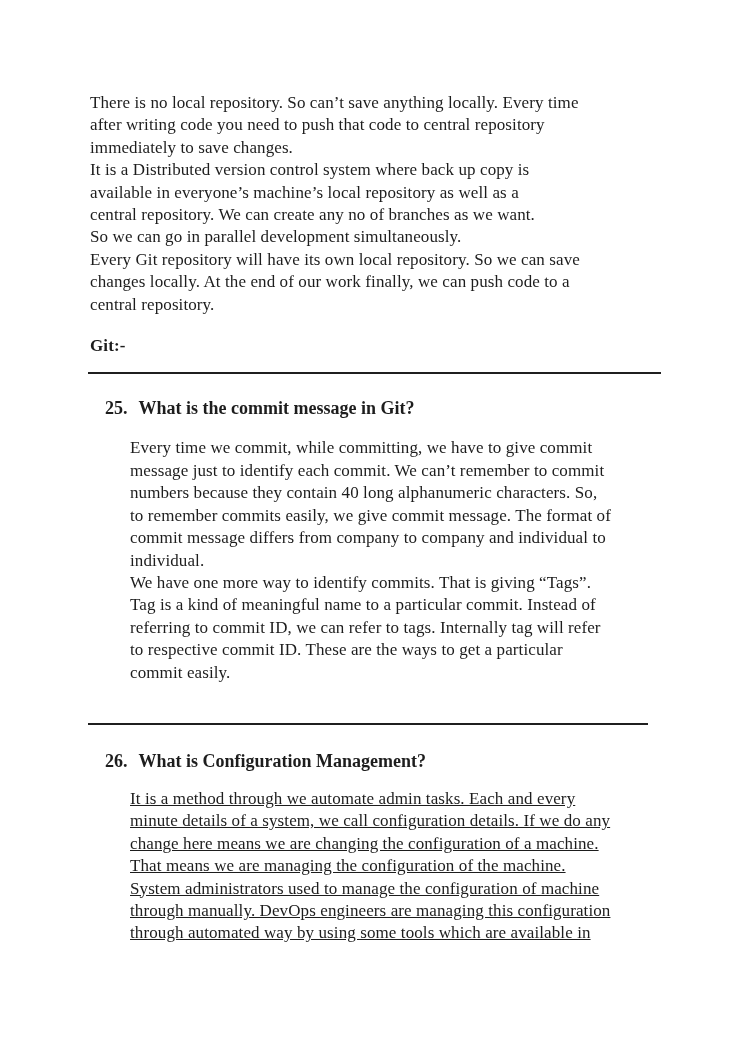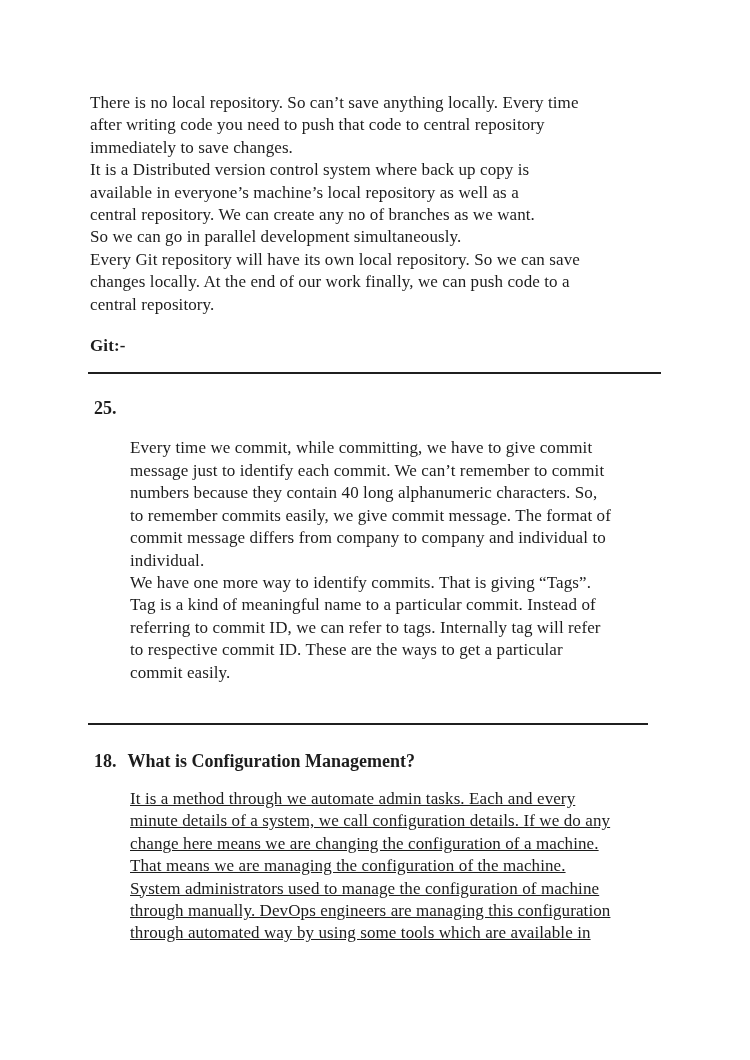--- a/index.html
+++ b/index.html
@@ -39,21 +39,21 @@
     margin: 15px 0 0 -2px;
   }
   .divider-1 { width: 573px; margin-top: 15px; }
   .divider-2 { width: 560px; margin-top: 39px; }
   .q-heading {
     display: flex;
     align-items: flex-end;
     font-weight: bold;
     font-size: 18px;
     line-height: 23px;
-    margin: 23px 0 0 4px;
+    margin: 23px 0 0 15px;
   }
   .q-heading .q-num {
     margin-right: 11px;
   }
   .q-heading-26 { margin-top: 25px; }
   .q-answer { margin-top: 17px; margin-left: 40px; }
   .q-answer-26 { margin-top: 15px; text-decoration: underline; }
 </style>
 </head>
 <body>
@@ -71,38 +71,39 @@
 Every Git repository will have its own local repository. So we can save
 changes locally. At the end of our work finally, we can push code to a
 central repository.</p>
 
   <p class="para section-heading">Git:-</p>
 
   <hr class="divider divider-1">
 
   <div class="q-heading">
     <span class="q-num">25.</span>
+    <span class="q-title">What is the commit message in Git?</span>
   </div>
 
   <p class="para q-answer">Every time we commit, while committing, we have to give commit
 message just to identify each commit. We can’t remember to commit
 numbers because they contain 40 long alphanumeric characters. So,
 to remember commits easily, we give commit message. The format of
 commit message differs from company to company and individual to
 individual.
 We have one more way to identify commits. That is giving “Tags”.
 Tag is a kind of meaningful name to a particular commit. Instead of
 referring to commit ID, we can refer to tags. Internally tag will refer
 to respective commit ID. These are the ways to get a particular
 commit easily.</p>
 
   <hr class="divider divider-2">
 
   <div class="q-heading q-heading-26">
-    <span class="q-num">18.</span>
+    <span class="q-num">26.</span>
     <span class="q-title">What is Configuration Management?</span>
   </div>
 
   <p class="para q-answer q-answer-26">It is a method through we automate admin tasks. Each and every
 minute details of a system, we call configuration details. If we do any
 change here means we are changing the configuration of a machine.
 That means we are managing the configuration of the machine.
 System administrators used to manage the configuration of machine
 through manually. DevOps engineers are managing this configuration
 through automated way by using some tools which are available in</p>

